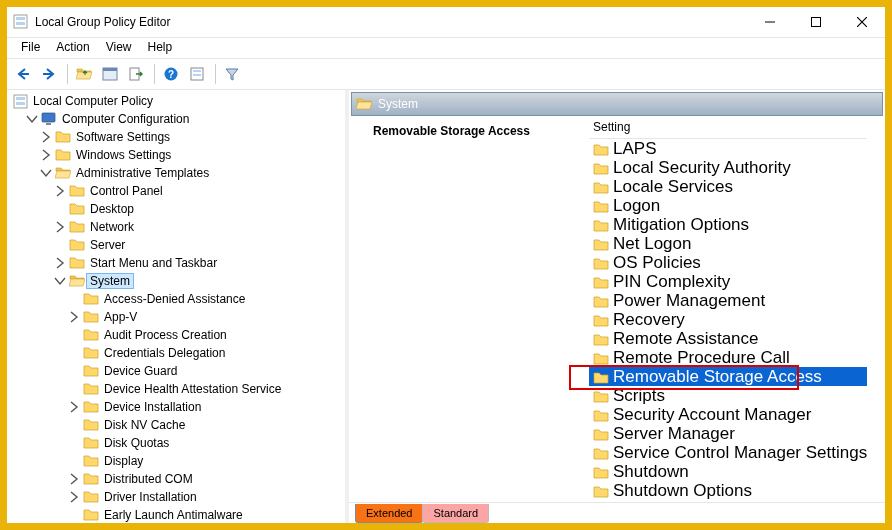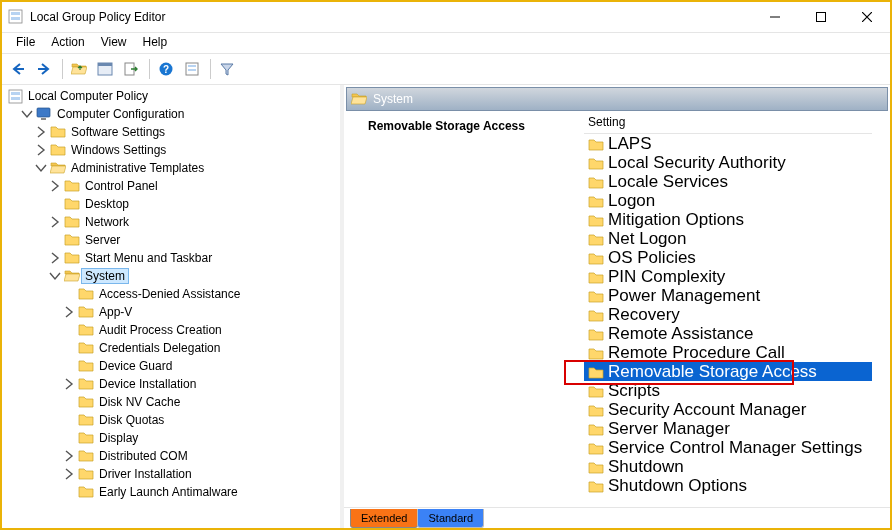--- a/index.html
+++ b/index.html
@@ -1,16 +1,16 @@
 <!DOCTYPE html>
 <html><head>
 <meta charset="utf-8">
 <style>
   html,body{margin:0;padding:0;font-family:"Segoe UI",Tahoma,sans-serif;font-size:12px;color:#000;background:#fff;overflow:hidden}
-  .window{width:892px;height:530px;display:flex;flex-direction:column;border:2px solid #eab308;box-sizing:border-box}
+  .window{width:892px;height:530px;display:flex;flex-direction:column;border:7px solid #eab308;box-sizing:border-box}
   
   .titlebar{height:30px;display:flex;align-items:center;padding-left:6px;border-bottom:1px solid #e5e5e5}
   .titlebar .title{margin-left:6px;font-size:12px}
   .titlebar .spacer{flex:1}
   .titlebar .win-btn{width:46px;height:30px;display:flex;align-items:center;justify-content:center}
   .titlebar .win-btn svg{display:block}
   .menubar{height:20px;display:flex;padding:0 6px;gap:0}
   .menubar .menu-item{padding:2px 8px;font-size:12px}
   .toolbar{height:30px;display:flex;align-items:center;padding:0 4px;gap:0;border-top:1px solid #e5e5e5;border-bottom:1px solid #e5e5e5}
   .toolbar .tbtn{width:24px;height:24px;display:flex;align-items:center;justify-content:center;margin-right:2px}
@@ -38,21 +38,21 @@
   .t-row .disc.open svg{transform:rotate(90deg)}
   .t-label{padding:0 3px}
   .t-label.sel{background:#cde8ff;outline:1px solid #7ab7ec}
   .indent-0{padding-left:4px}
   .indent-1{padding-left:16px}
   .indent-2{padding-left:30px}
   .indent-3{padding-left:44px}
   .indent-4{padding-left:58px}
   
   .tabs-bottom{height:20px;display:flex;align-items:flex-end;padding-left:6px;border-top:1px solid #e5e5e5;font-size:11px}
-  .tabs-bottom .tab{height:18px;padding:0 10px;border:1px solid #bbb;border-top:none;border-radius:0 0 3px 3px;margin-right:-1px;display:flex;align-items:center;background:#3b82f6}
+  .tabs-bottom .tab{height:18px;padding:0 10px;border:1px solid #bbb;border-top:none;border-radius:0 0 3px 3px;margin-right:-1px;display:flex;align-items:center;background:#fca5a5}
   .tabs-bottom .tab.active{background:#f97316;border-color:#888}
   
   .folder-icon{display:inline-block}
   .right-wrapper{position:relative;flex:1;display:flex;min-height:0}
 </style>
 </head>
 <body>
 
 <svg width="0" height="0" style="position:absolute">
   <defs>
@@ -352,20 +352,31 @@
                                 <svg width="14" height="14"></svg>
                               </span>
                               <svg width="16" height="16" class="folder-icon">
                                 <use href="#folder-closed"></use>
                               </svg>
                               <span class="t-label">Device Guard</span>
                             </div>
                           </li>
                           <li>
                             <div class="t-row indent-4">
+                              <span class="disc" style="visibility: hidden;">
+                                <svg width="14" height="14"></svg>
+                              </span>
+                              <svg width="16" height="16" class="folder-icon">
+                                <use href="#folder-closed"></use>
+                              </svg>
+                              <span class="t-label">Device Health Attestation Service</span>
+                            </div>
+                          </li>
+                          <li>
+                            <div class="t-row indent-4">
                               <span class="disc">
                                 <svg width="14" height="14">
                                   <use href="#disclosure"></use>
                                 </svg>
                               </span>
                               <svg width="16" height="16" class="folder-icon">
                                 <use href="#folder-closed"></use>
                               </svg>
                               <span class="t-label">Device Installation</span>
                             </div>

